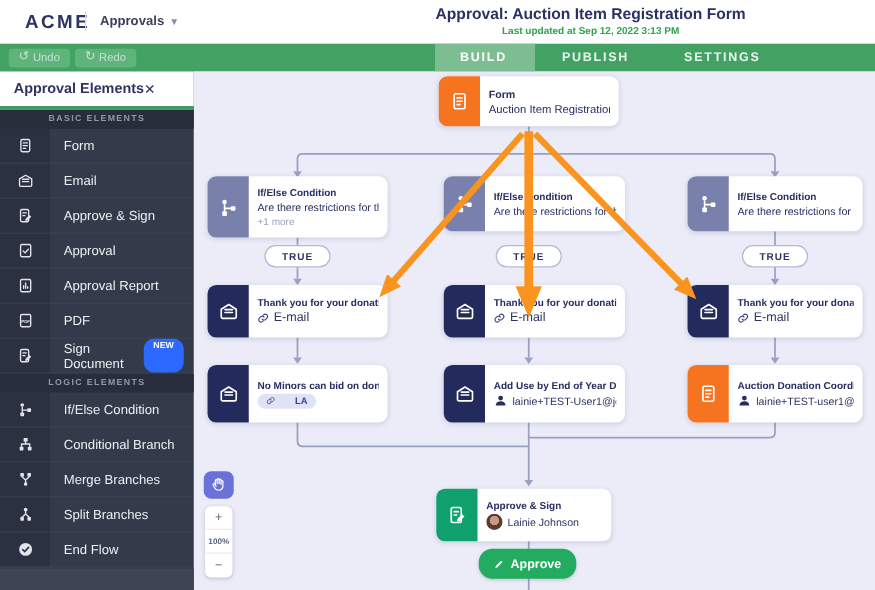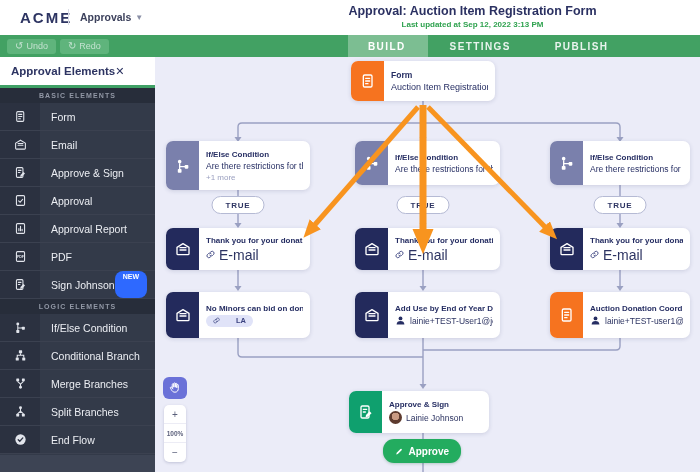--- a/index.html
+++ b/index.html
@@ -49,21 +49,21 @@
   .node-icon { width:33px; flex:0 0 33px; border-radius:7px 0 0 7px; display:flex; align-items:center; justify-content:center; color:#fff; }
   .node-icon svg { width:16px; height:16px; }
   .bg-orange { background:#f6731f; }
   .bg-slate { background:#7a80ac; }
   .bg-navy { background:#232a5c; }
   .bg-green { background:#0fa06e; }
   .node-body { flex:1; min-width:0; padding:4px 7px; display:flex; flex-direction:column; justify-content:center; gap:2px; }
   .node-title { font-size:8px; font-weight:bold; color:#262e63; white-space:nowrap; overflow:hidden; }
   .node-sub { font-size:8.5px; color:#262e63; white-space:nowrap; overflow:hidden; }
   .node-extra { font-size:8px; color:#9ba0c0; }
-  .attach-row { display:flex; align-items:center; gap:4px; font-size:14px; color:#2d3462; }
+  .attach-row { display:flex; align-items:center; gap:4px; font-size:10px; color:#2d3462; }
   .attach-row svg { width:9px; height:9px; color:#3b4380; }
   .la-pill { display:inline-flex; align-items:center; gap:16px; background:#e0e3f8; border-radius:8px; padding:1.5px 7px; font-size:7.5px; font-weight:bold; color:#3b4380; width:max-content; }
   .la-pill svg { width:7px; height:7px; }
   .person-row { display:flex; align-items:center; gap:4px; font-size:8.5px; color:#2d3462; white-space:nowrap; overflow:hidden; }
   .person-row svg { width:11px; height:11px; color:#262e63; flex:0 0 11px; }
   .avatar { width:13px; height:13px; border-radius:50%; flex:0 0 13px;
             background:radial-gradient(circle at 50% 42%, #c99a83 0 36%, #5d3a2e 40%); }
 
   .true-pill { position:absolute; z-index:2; transform:translateX(-50%); background:#fff; border:1px solid #b5bad4; border-radius:10px; font-size:8px; font-weight:bold; letter-spacing:.8px; color:#2d3462; padding:3.5px 13px; cursor:default; }
 
@@ -173,22 +173,22 @@
         <span class="g">↺</span>
         <span>Undo</span>
       </div>
       <div class="ur-btn">
         <span class="g">↻</span>
         <span>Redo</span>
       </div>
     </div>
     <div class="tabs">
       <div class="tab active">BUILD</div>
+      <div class="tab">PUBLISH</div>
       <div class="tab">SETTINGS</div>
-      <div class="tab">PUBLISH</div>
     </div>
   </div>
 
   <div class="sidebar">
     <div class="sb-head">
       <span class="sb-title">Approval Elements</span>
       <span class="sb-close">✕</span>
     </div>
     <div class="sb-green"></div>
 
@@ -241,21 +241,21 @@
           </svg>
         </span>
       <span class="sb-label">PDF</span>
     </div>
     <div class="sb-item">
       <span class="sb-ic">
           <svg>
             <use href="#sym-docpen"></use>
           </svg>
         </span>
-      <span class="sb-label">Sign Johnson</span>
+      <span class="sb-label">Sign Document</span>
       <span class="badge-new">NEW</span>
     </div>
 
     <div class="sb-section">LOGIC ELEMENTS</div>
 
     <div class="sb-item">
       <span class="sb-ic">
           <svg>
             <use href="#sym-ifelse"></use>
           </svg>

